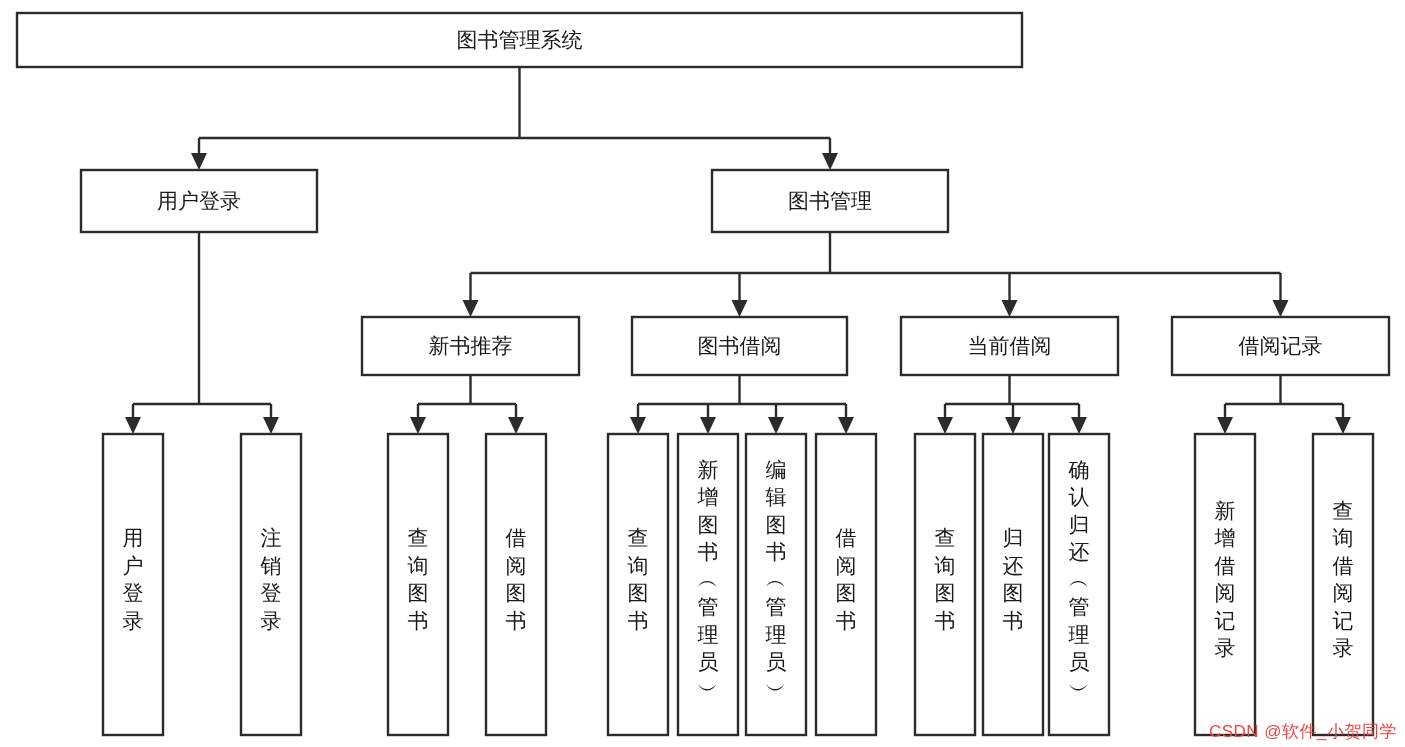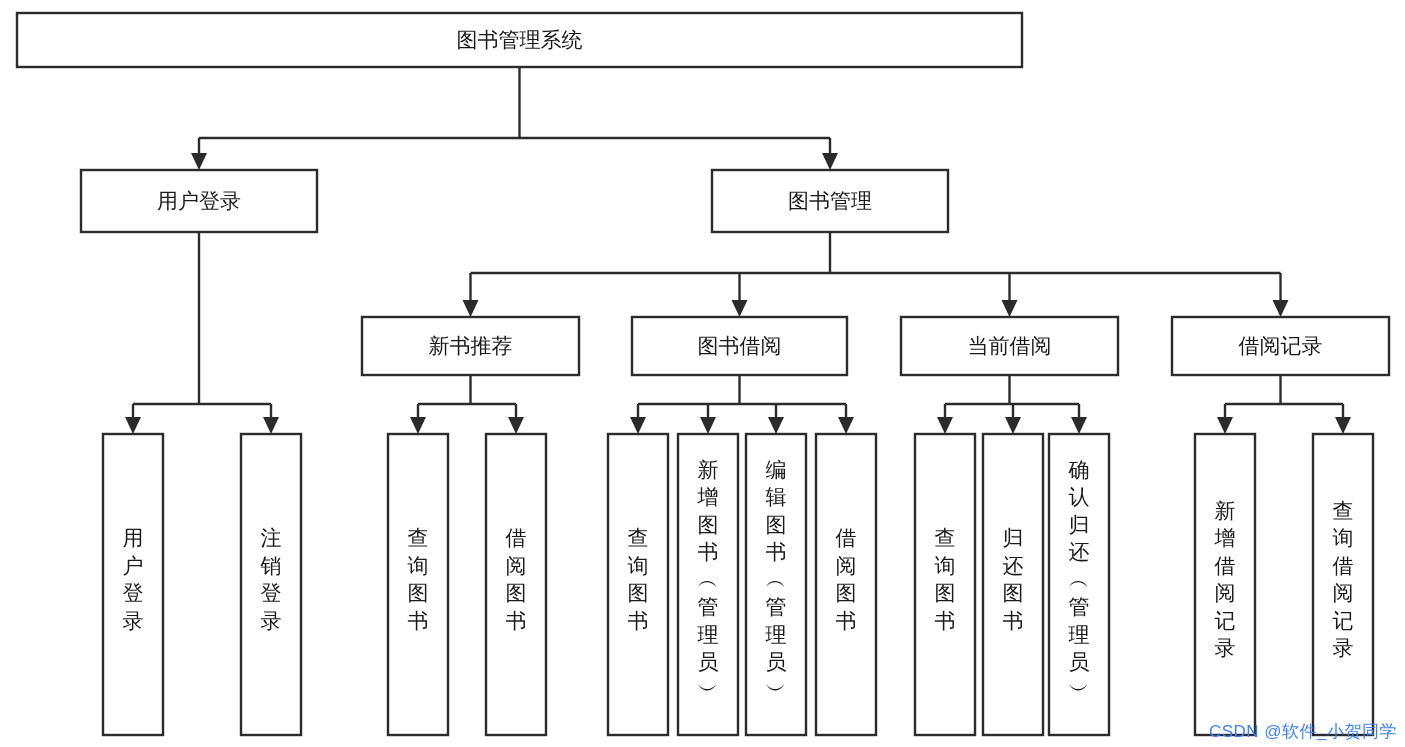--- a/index.html
+++ b/index.html
@@ -55,21 +55,21 @@
   .connector-arrow {
     fill: #2b2b2b;
     stroke: none;
   }
   .watermark-text {
     position: absolute;
     right: 8px;
     bottom: 4px;
     font-family: "Liberation Sans", "DejaVu Sans", sans-serif;
     font-size: 17px;
-    color: #3b82f6;
+    color: #ef4444;
     letter-spacing: 0.5px;
     white-space: nowrap;
     user-select: none;
     pointer-events: none;
   }
 </style>
 </head>
 <body>
 
 <div id="diagram-root">

